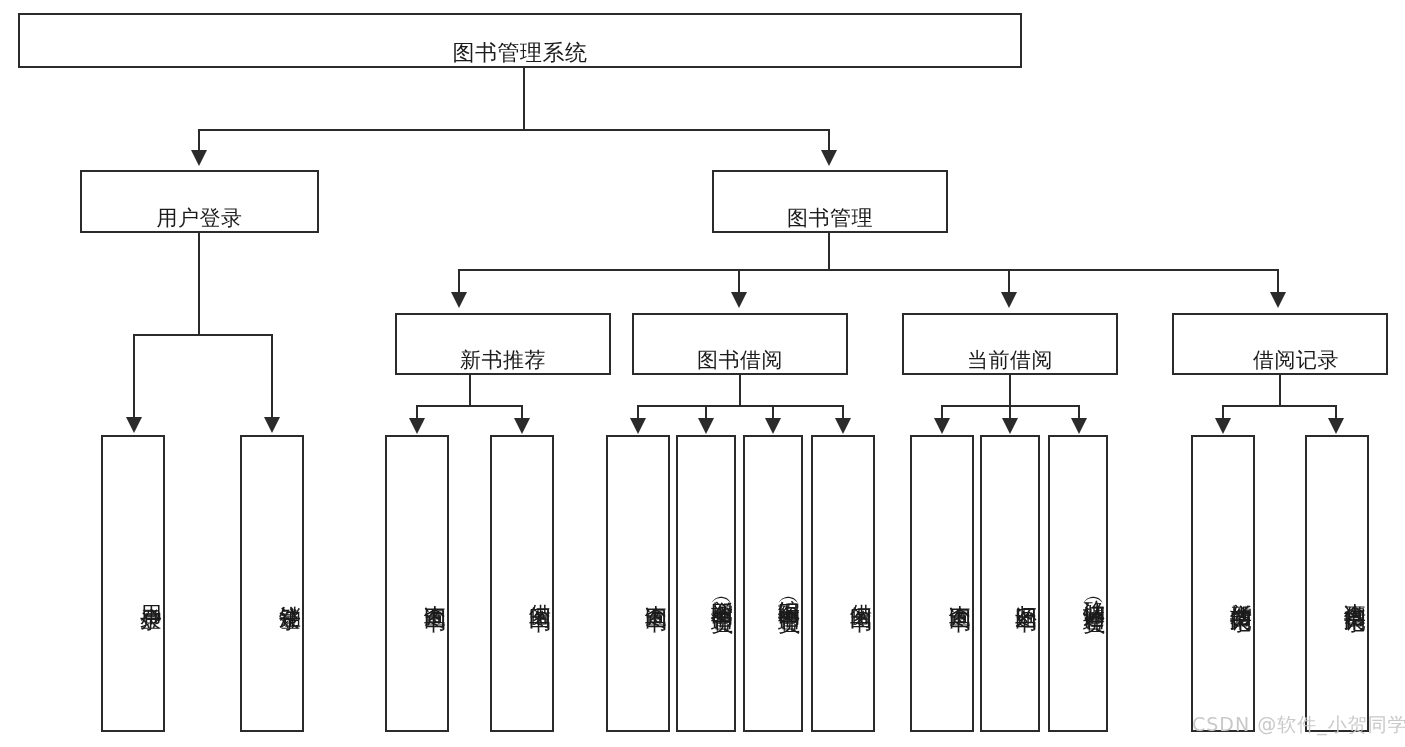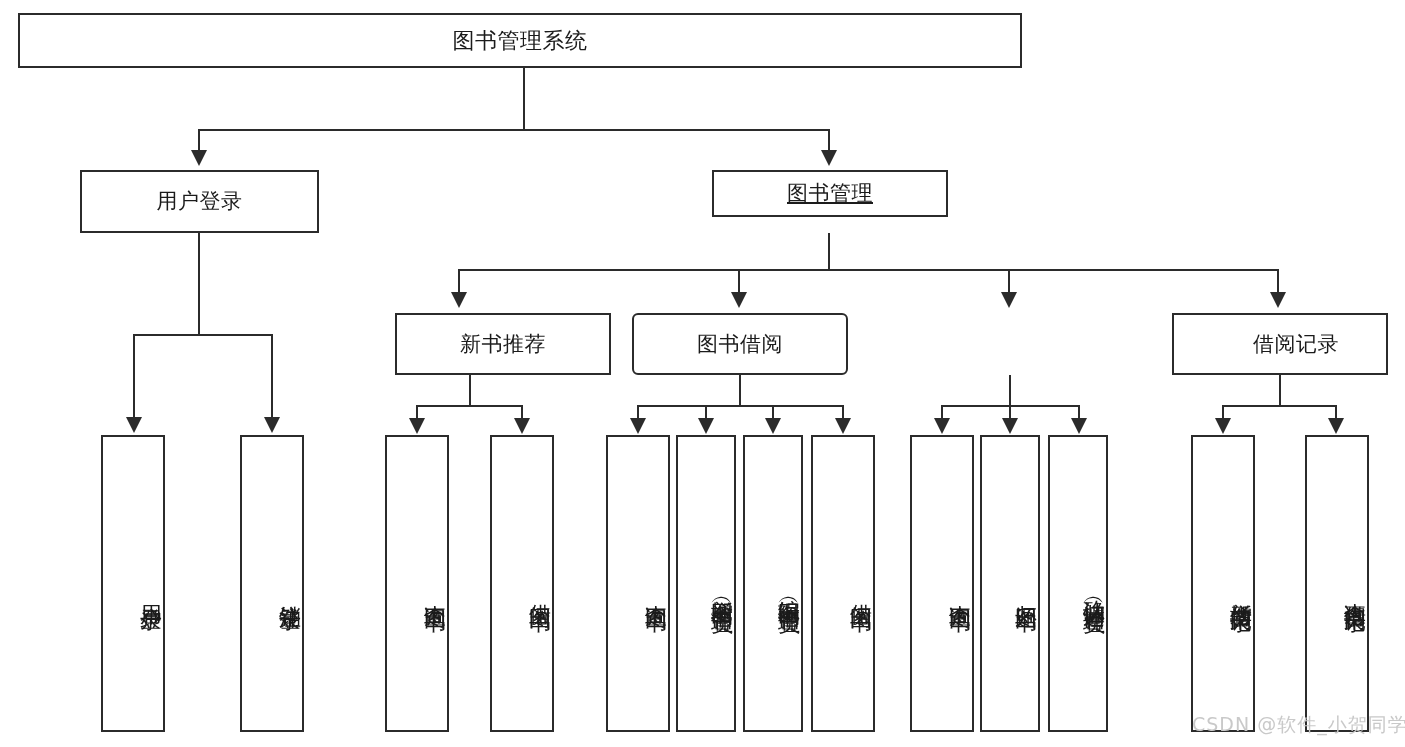--- a/index.html
+++ b/index.html
@@ -18,21 +18,21 @@
     background: #ffffff;
     overflow: hidden;
   }
   
   .node {
     position: absolute;
     box-sizing: border-box;
     border: 2px solid #2b2b2b;
     background: #ffffff;
     display: flex;
-    align-items: center;
+    align-items: flex-end;
     justify-content: center;
     color: #1b1b1b;
     font-size: 21px;
     line-height: 1.25;
     letter-spacing: 0.5px;
   }
   .node.root {
     font-size: 22px;
   }
   .node.leaf {
@@ -93,21 +93,21 @@
   <div class="hline" style="left:198px; top:129px; width:632px; height:2px;"></div>
 
   <div class="vline" style="left:198px; top:129px; width:2px; height:22px;"></div>
   <div class="arrow" style="left:191px; top:150px;"></div>
   <div class="vline" style="left:828px; top:129px; width:2px; height:22px;"></div>
   <div class="arrow" style="left:821px; top:150px;"></div>
 
   <div class="node" style="left:80px; top:170px; width:239px; height:63px;">
     <span>用户登录</span>
   </div>
-  <div class="node" style="left:712px; top:170px; width:236px; height:47px;text-decoration:underline;">
+  <div class="node" style="left:712px; top:170px; width:236px; height:63px;">
     <span>图书管理</span>
   </div>
 
   <div class="vline" style="left:198px; top:233px; width:2px; height:102px;"></div>
   <div class="hline" style="left:133px; top:334px; width:139px; height:2px;"></div>
   <div class="vline" style="left:133px; top:334px; width:2px; height:84px;"></div>
   <div class="arrow" style="left:126px; top:417px;"></div>
   <div class="vline" style="left:271px; top:334px; width:2px; height:84px;"></div>
   <div class="arrow" style="left:264px; top:417px;"></div>
 
@@ -118,22 +118,25 @@
   <div class="vline" style="left:738px; top:269px; width:2px; height:24px;"></div>
   <div class="arrow" style="left:731px; top:292px;"></div>
   <div class="vline" style="left:1008px; top:269px; width:2px; height:24px;"></div>
   <div class="arrow" style="left:1001px; top:292px;"></div>
   <div class="vline" style="left:1277px; top:269px; width:2px; height:24px;"></div>
   <div class="arrow" style="left:1270px; top:292px;"></div>
 
   <div class="node" style="left:362px; top:313px; width:216px; height:62px;margin-left:33px;">
     <span>新书推荐</span>
   </div>
-  <div class="node" style="left:632px; top:313px; width:216px; height:62px;border-radius:6px;">
+  <div class="node" style="left:632px; top:313px; width:216px; height:62px;">
     <span>图书借阅</span>
+  </div>
+  <div class="node" style="left:902px; top:313px; width:216px; height:62px;">
+    <span>当前借阅</span>
   </div>
   <div class="node" style="left:1172px; top:313px; width:216px; height:62px;padding-left:32px;">
     <span>借阅记录</span>
   </div>
 
   <div class="vline" style="left:469px; top:375px; width:2px; height:31px;"></div>
   <div class="hline" style="left:416px; top:405px; width:107px; height:2px;"></div>
   <div class="vline" style="left:416px; top:405px; width:2px; height:14px;"></div>
   <div class="arrow" style="left:409px; top:418px;"></div>
   <div class="vline" style="left:521px; top:405px; width:2px; height:14px;"></div>

